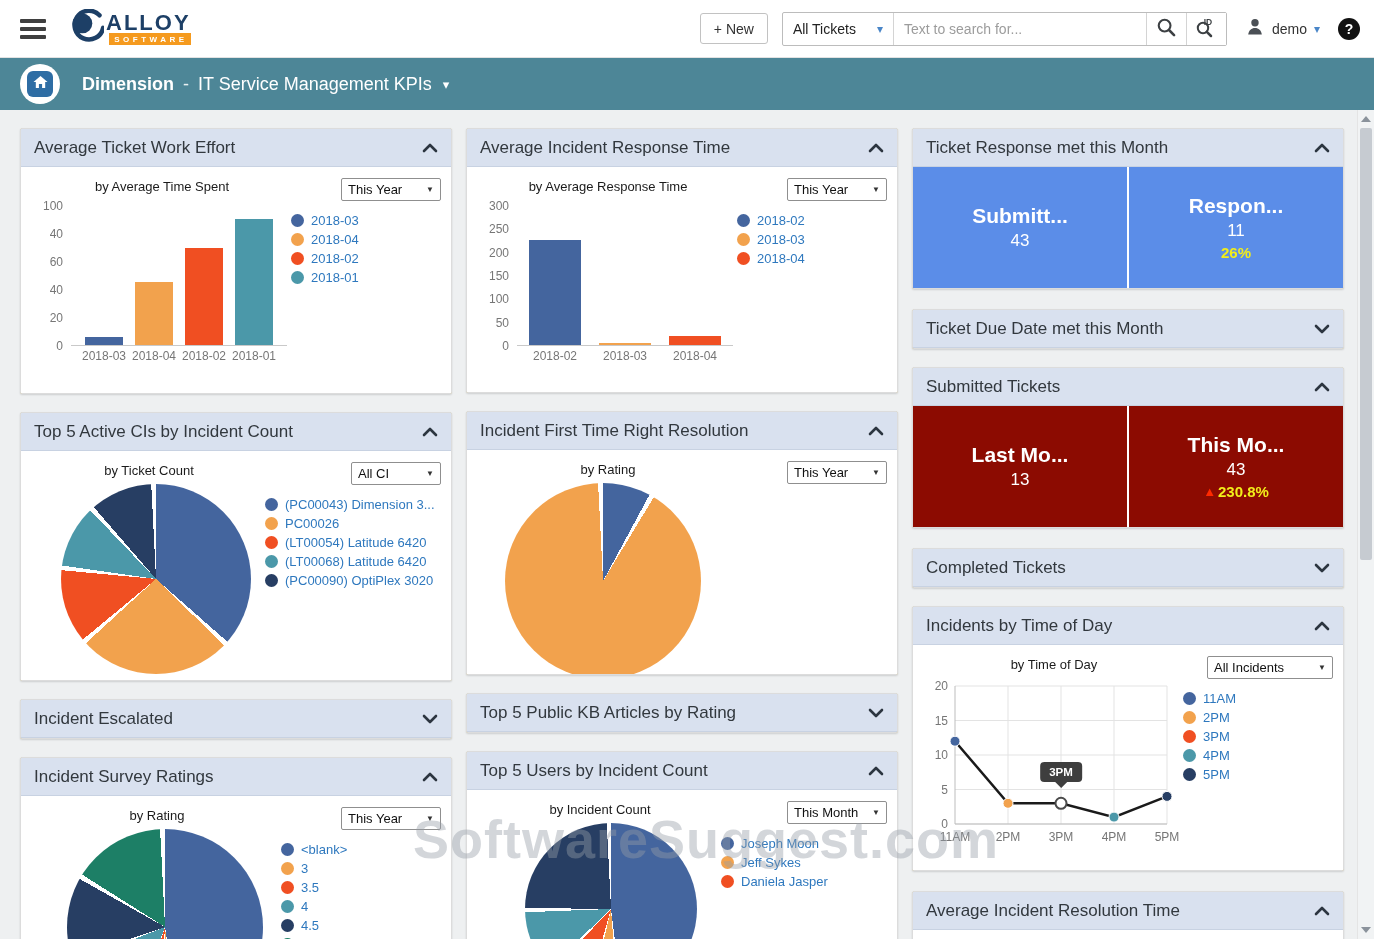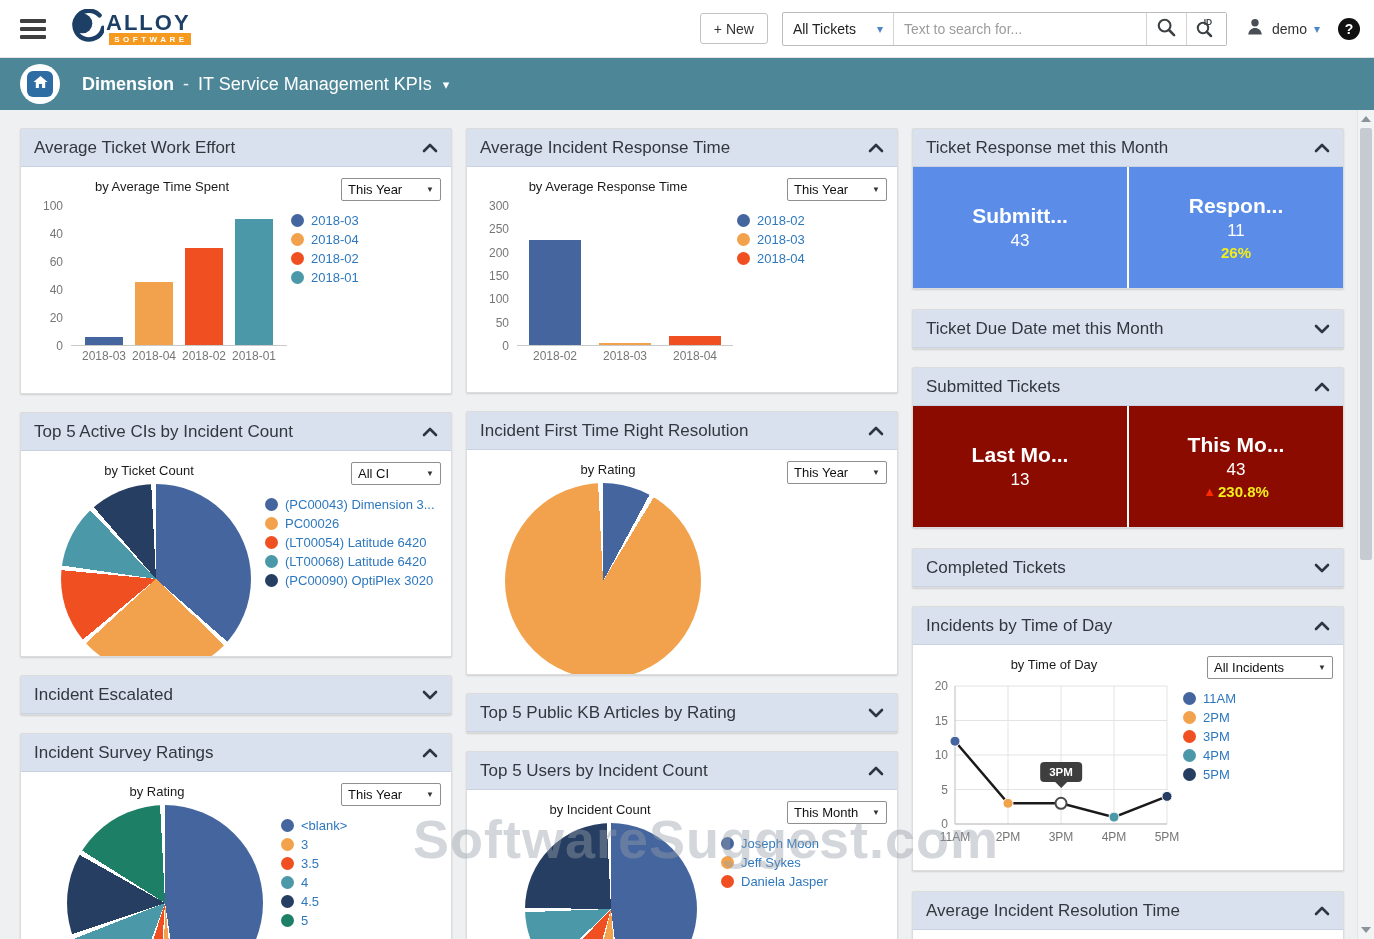--- a/index.html
+++ b/index.html
@@ -242,21 +242,21 @@
         </section>
         <section class="card">
           <header class="card-hd">
             <span class="card-title">Top 5 Active CIs by Incident Count</span>
             <span class="chev">
                 <svg width="16" height="10" viewBox="0 0 16 10">
                   <polyline points="2,8 8,2 14,8" fill="none" stroke="#2c3540" stroke-width="2.6" stroke-linecap="round" stroke-linejoin="round"></polyline>
                 </svg>
               </span>
           </header>
-          <div class="card-bd chart-bd" style="height:205px">
+          <div class="card-bd chart-bd" style="height:229px">
               <div class="ch-left">
                 <div class="sub">by Ticket Count</div>
                 <div class="pie" style="height: 190px; width: 190px; margin: 4px 0px 0px 28px; background: conic-gradient(rgb(68, 101, 158) 0%, rgb(68, 101, 158) 36.48%, rgb(255, 255, 255) 36.48%, rgb(255, 255, 255) 37.28%, rgb(242, 162, 77) 37.28%, rgb(242, 162, 77) 63.2%, rgb(255, 255, 255) 63.2%, rgb(255, 255, 255) 64%, rgb(240, 79, 34) 64%, rgb(240, 79, 34) 76.48%, rgb(255, 255, 255) 76.48%, rgb(255, 255, 255) 77.28%, rgb(75, 152, 169) 77.28%, rgb(75, 152, 169) 87.84%, rgb(255, 255, 255) 87.84%, rgb(255, 255, 255) 88.64%, rgb(39, 62, 99) 88.64%, rgb(39, 62, 99) 99.2%, rgb(255, 255, 255) 99.2%, rgb(255, 255, 255) 100%);"></div>
               </div>
               <div class="ch-right" style="width: 176px;">
                 <div class="sel" style="width: 90px;">
                   <span>All CI</span>
                   <span class="sel-caret">▼</span>
                 </div>
                 <div class="legend">

